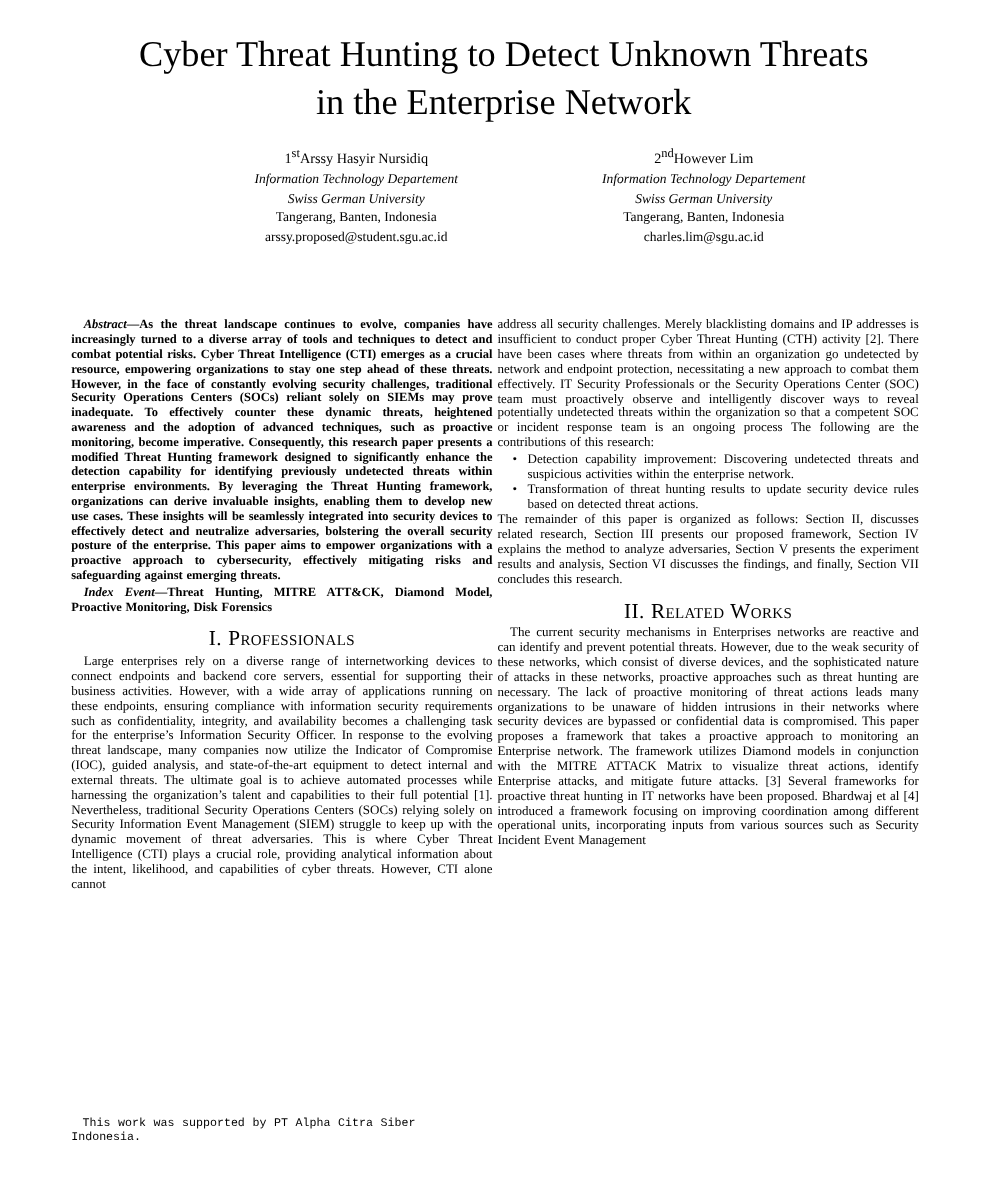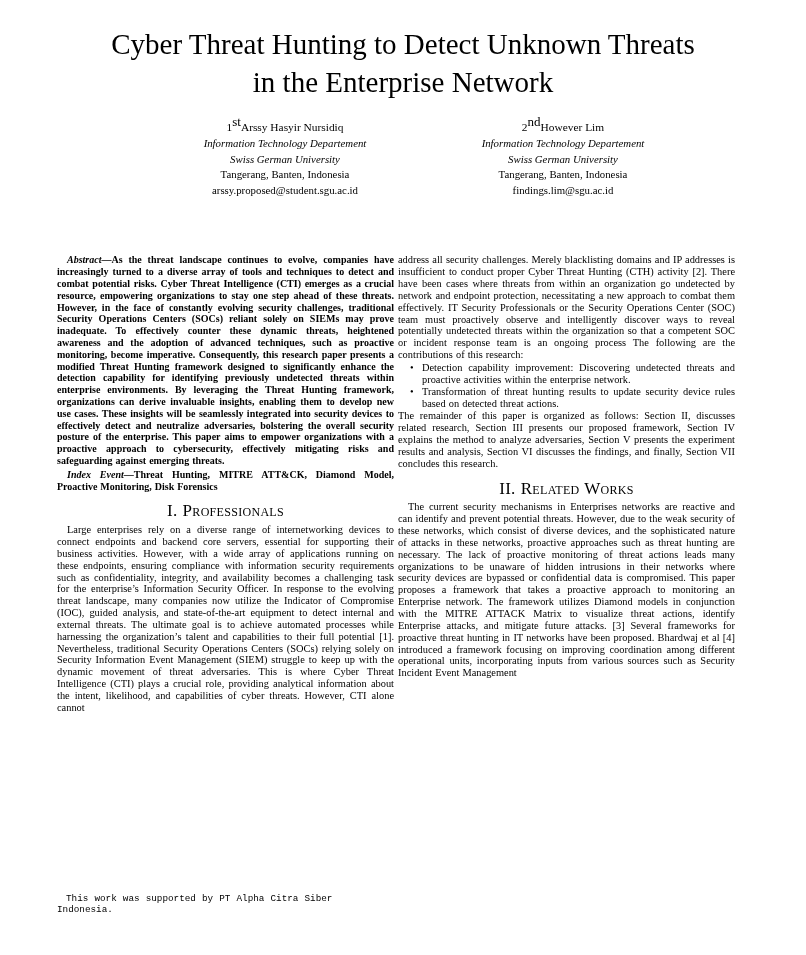--- a/index.html
+++ b/index.html
@@ -32,21 +32,21 @@
     width: 556px;
     margin: 17px 0 0 146px;
   }
   .author {
     width: 278px;
     text-align: center;
     font-size: 10.8px;
     line-height: 15.6px;
   }
   .author .author-name-line { font-size: 11.4px; }
-  .author sup { font-size: 13px; vertical-align: super; line-height: 0; }
+  .author sup { font-size: 10px; vertical-align: super; line-height: 0; }
   .author .affil { font-style: italic; }
   
   .columns {
     display: flex;
     gap: 4px;
     padding: 0 57px;
     margin-top: 56px;
   }
   .col {
     width: 337px;
@@ -116,38 +116,38 @@
       <div class="affil">Information Technology Departement</div>
       <div class="affil">Swiss German University</div>
       <div>Tangerang, Banten, Indonesia</div>
       <div>arssy.proposed@student.sgu.ac.id</div>
     </div>
     <div class="author">
       <div class="author-name-line"><span>2</span><sup>nd</sup><span>However Lim</span></div>
       <div class="affil">Information Technology Departement</div>
       <div class="affil">Swiss German University</div>
       <div>Tangerang, Banten, Indonesia</div>
-      <div>findings.lim@sgu.ac.id</div>
+      <div>charles.lim@sgu.ac.id</div>
     </div>
   </div>
 
   <div class="columns">
 
     <div class="col col-left">
       <p class="abstract indent"><span class="lead-label">Abstract</span><span>—As the threat landscape continues to evolve, companies have increasingly turned to a diverse array of tools and techniques to detect and combat potential risks. Cyber Threat Intelligence (CTI) emerges as a crucial resource, empowering organizations to stay one step ahead of these threats. However, in the face of constantly evolving security challenges, traditional Security Operations Centers (SOCs) reliant solely on SIEMs may prove inadequate. To effectively counter these dynamic threats, heightened awareness and the adoption of advanced techniques, such as proactive monitoring, become imperative. Consequently, this research paper presents a modified Threat Hunting framework designed to significantly enhance the detection capability for identifying previously undetected threats within enterprise environments. By leveraging the Threat Hunting framework, organizations can derive invaluable insights, enabling them to develop new use cases. These insights will be seamlessly integrated into security devices to effectively detect and neutralize adversaries, bolstering the overall security posture of the enterprise. This paper aims to empower organizations with a proactive approach to cybersecurity, effectively mitigating risks and safeguarding against emerging threats.</span></p>
       <p class="index-terms indent"><span class="lead-label">Index Event</span><span>—Threat Hunting, MITRE ATT&amp;CK, Diamond Model, Proactive Monitoring, Disk Forensics</span></p>
       <h2 class="section-heading">I. Professionals</h2>
       <p class="indent">Large enterprises rely on a diverse range of internetworking devices to connect endpoints and backend core servers, essential for supporting their business activities. However, with a wide array of applications running on these endpoints, ensuring compliance with information security requirements such as confidentiality, integrity, and availability becomes a challenging task for the enterprise’s Information Security Officer. In response to the evolving threat landscape, many companies now utilize the Indicator of Compromise (IOC), guided analysis, and state-of-the-art equipment to detect internal and external threats. The ultimate goal is to achieve automated processes while harnessing the organization’s talent and capabilities to their full potential [1]. Nevertheless, traditional Security Operations Centers (SOCs) relying solely on Security Information Event Management (SIEM) struggle to keep up with the dynamic movement of threat adversaries. This is where Cyber Threat Intelligence (CTI) plays a crucial role, providing analytical information about the intent, likelihood, and capabilities of cyber threats. However, CTI alone cannot</p>
       <p class="footnote">This work was supported by PT Alpha Citra Siber Indonesia.</p>
     </div>
 
     <div class="col col-right">
       <p>address all security challenges. Merely blacklisting domains and IP addresses is insufficient to conduct proper Cyber Threat Hunting (CTH) activity [2]. There have been cases where threats from within an organization go undetected by network and endpoint protection, necessitating a new approach to combat them effectively. IT Security Professionals or the Security Operations Center (SOC) team must proactively observe and intelligently discover ways to reveal potentially undetected threats within the organization so that a competent SOC or incident response team is an ongoing process The following are the contributions of this research:</p>
       <ul class="contributions">
-        <li>Detection capability improvement: Discovering undetected threats and proactive activities within the enterprise network.</li>
+        <li>Detection capability improvement: Discovering undetected threats and suspicious activities within the enterprise network.</li>
         <li>Transformation of threat hunting results to update security device rules based on detected threat actions.</li>
       </ul>
       <p>The remainder of this paper is organized as follows: Section II, discusses related research, Section III presents our proposed framework, Section IV explains the method to analyze adversaries, Section V presents the experiment results and analysis, Section VI discusses the findings, and finally, Section VII concludes this research.</p>
       <h2 class="section-heading">II. Related Works</h2>
       <p class="indent">The current security mechanisms in Enterprises networks are reactive and can identify and prevent potential threats. However, due to the weak security of these networks, which consist of diverse devices, and the sophisticated nature of attacks in these networks, proactive approaches such as threat hunting are necessary. The lack of proactive monitoring of threat actions leads many organizations to be unaware of hidden intrusions in their networks where security devices are bypassed or confidential data is compromised. This paper proposes a framework that takes a proactive approach to monitoring an Enterprise network. The framework utilizes Diamond models in conjunction with the MITRE ATTACK Matrix to visualize threat actions, identify Enterprise attacks, and mitigate future attacks. [3] Several frameworks for proactive threat hunting in IT networks have been proposed. Bhardwaj et al [4] introduced a framework focusing on improving coordination among different operational units, incorporating inputs from various sources such as Security Incident Event Management</p>
     </div>
 
   </div>
 
 </div>

